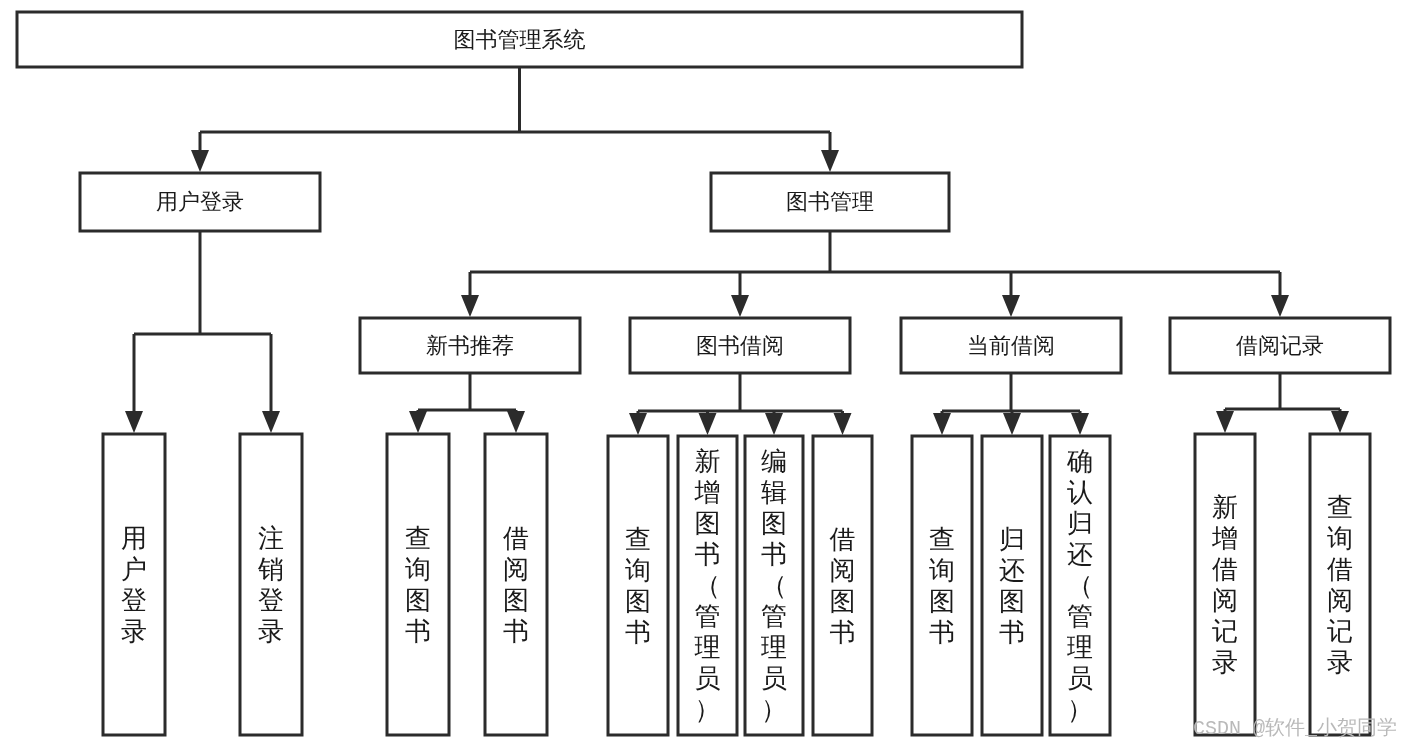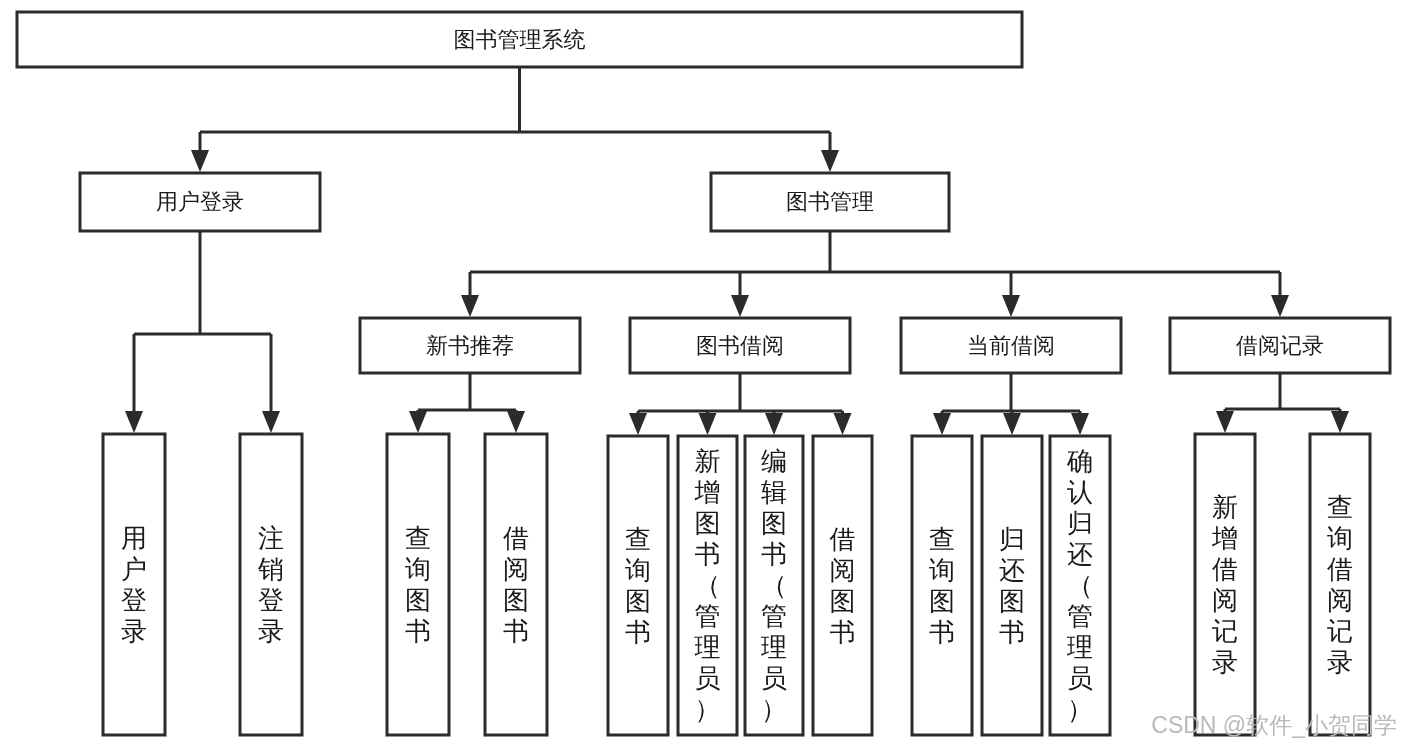--- a/index.html
+++ b/index.html
@@ -45,22 +45,22 @@
     fill: none;
   }
   .edge-arrow {
     fill: #2b2b2b;
     stroke: none;
   }
   .watermark {
     position: absolute;
     right: 8px;
     bottom: 6px;
-    font-family: Liberation Sans, sans-serif;
-    font-size: 23px;
+    font-family: Liberation Mono, monospace;
+    font-size: 20px;
     color: #b9b9b9;
     white-space: nowrap;
     pointer-events: none;
   }
 </style>
 </head>
 <body>
 
 <svg id="diagram" viewBox="0 0 1405 747">
   <g id="edges-layer">

